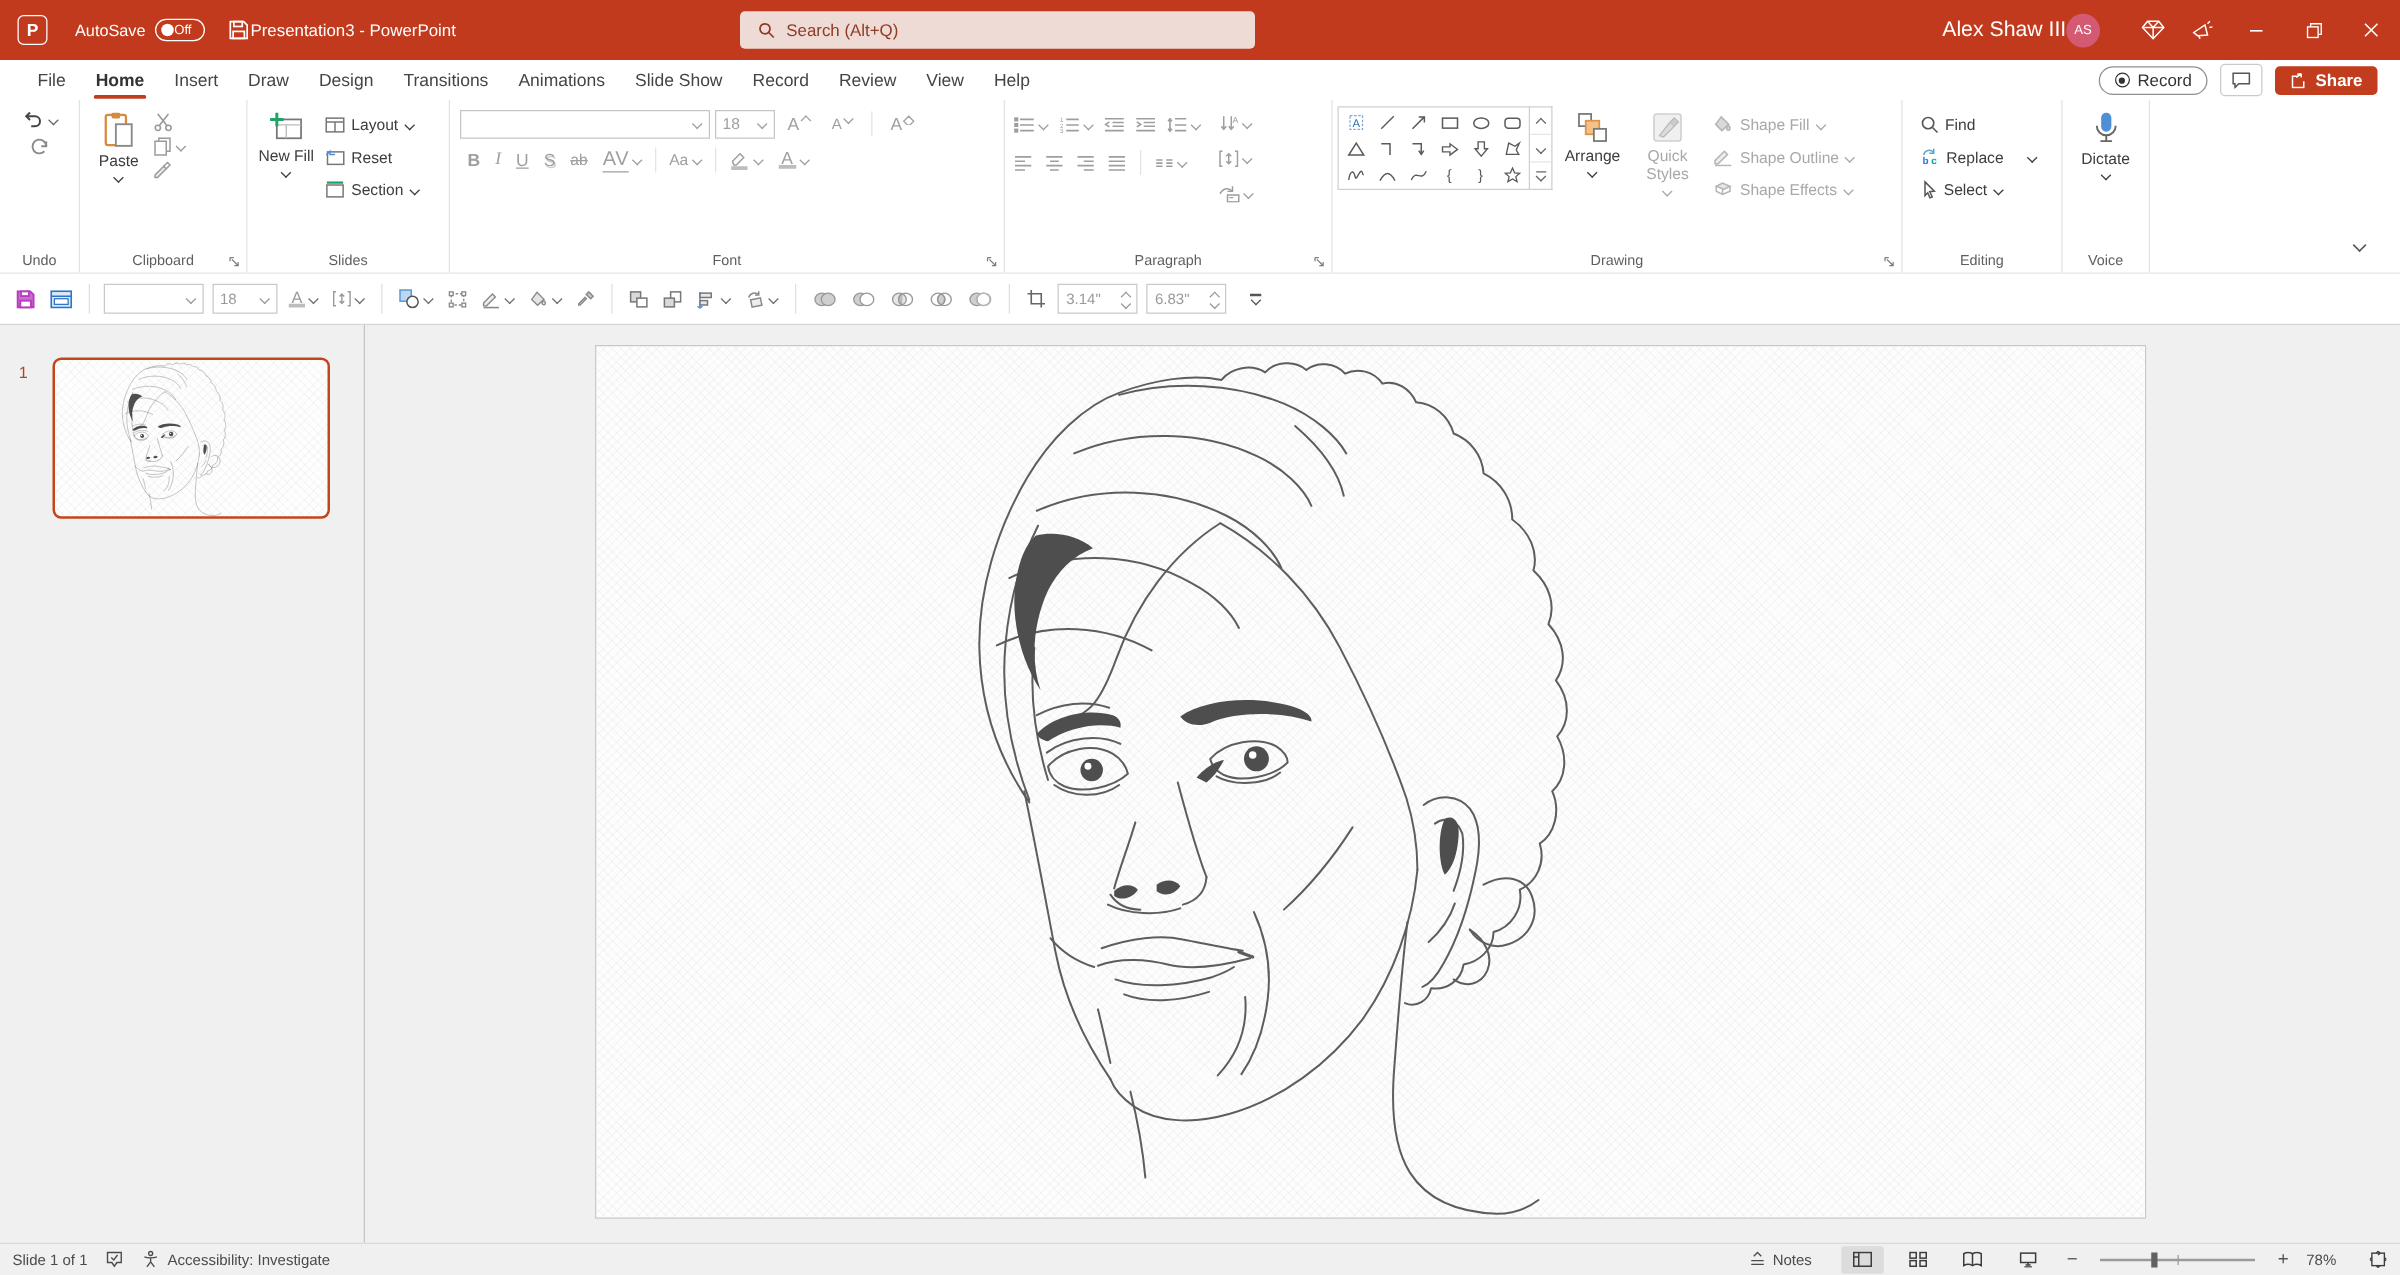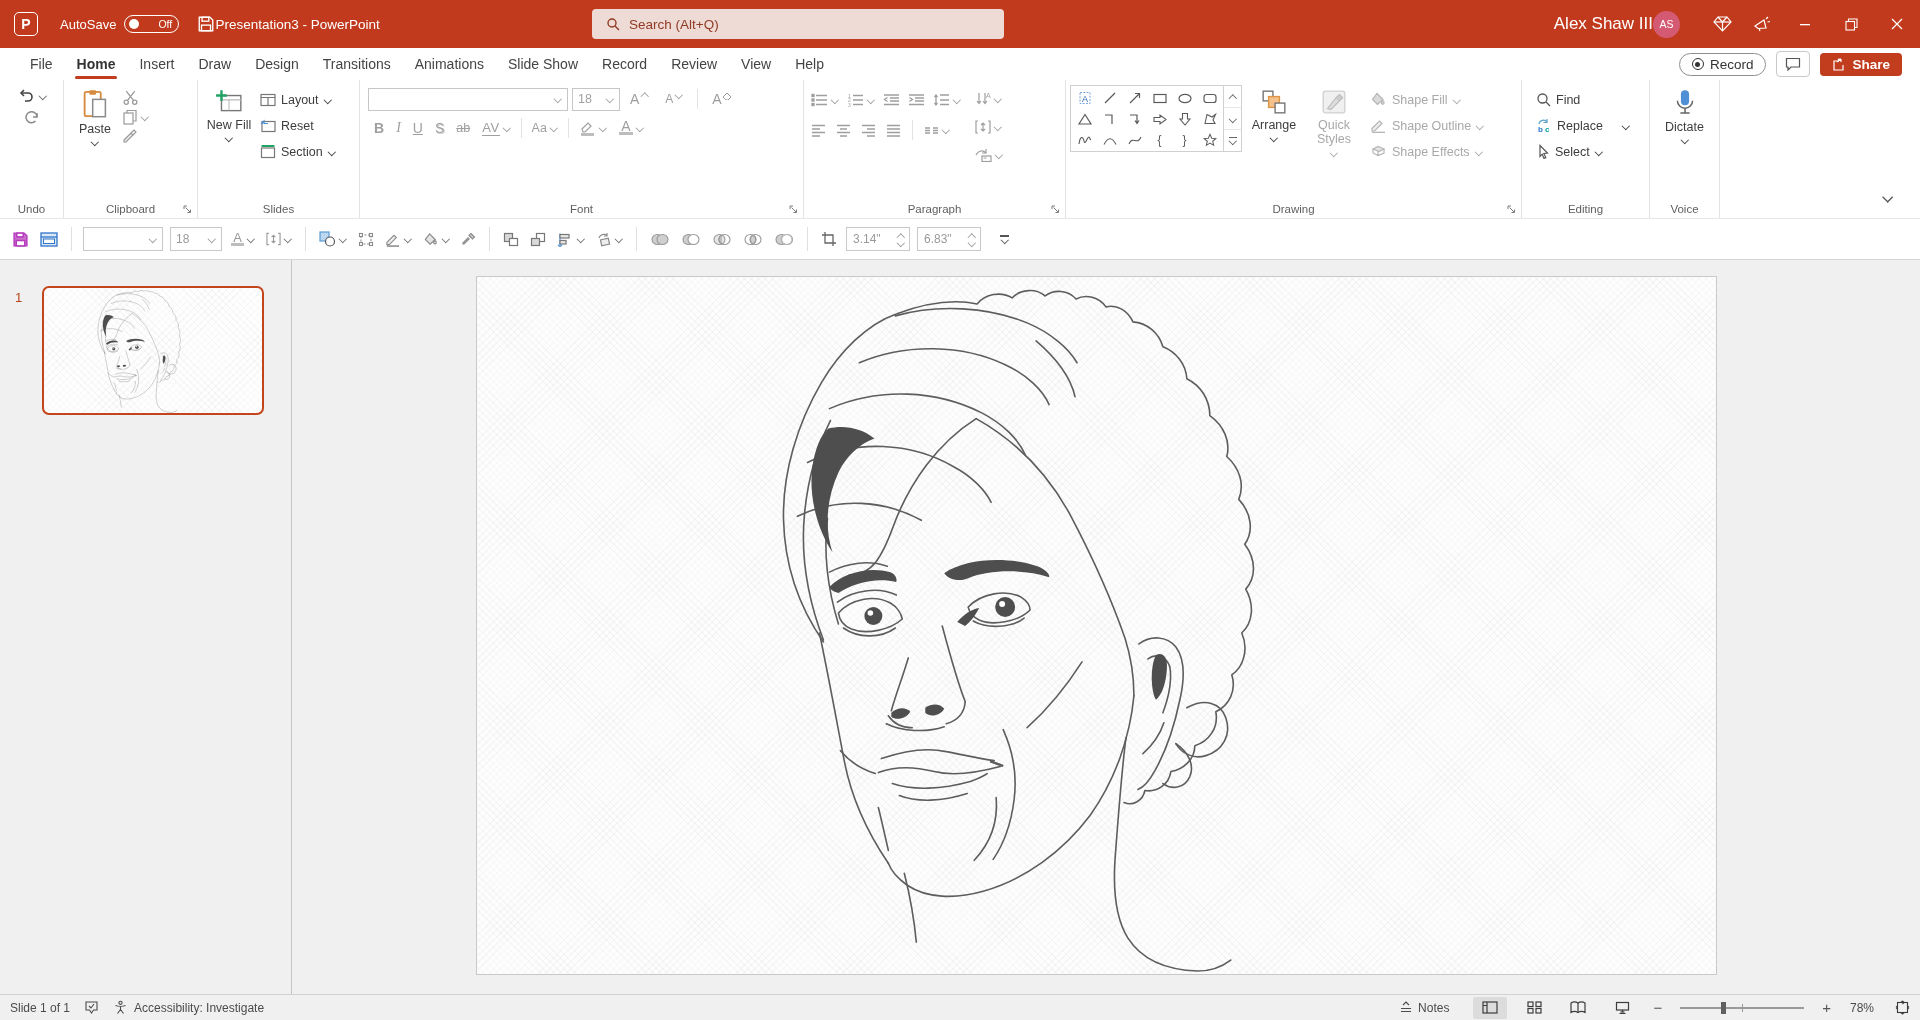--- a/index.html
+++ b/index.html
@@ -9,21 +9,21 @@
   }
   *{box-sizing:border-box;margin:0;padding:0}
   html,body{width:1920px;height:1020px;overflow:hidden;font-family:"Liberation Sans",sans-serif;background:#fff}
   .chev{width:8px;height:6px;display:inline-block;position:relative;flex:none}
   .chev::after{content:"";position:absolute;left:1px;top:0;width:4.5px;height:4.5px;border-right:1.2px solid currentColor;border-bottom:1.2px solid currentColor;transform:rotate(45deg)}
   .chev.up::after{transform:rotate(-135deg);top:2px}
   
   .titlebar{height:48px;background:var(--titlebar-bg);display:flex;align-items:center;color:#fff;position:relative}
   .pp-logo{width:24px;height:24px;border:1.6px solid #fff;border-radius:5px;margin-left:14px;display:flex;align-items:center;justify-content:center;font-weight:bold;font-size:14px}
   .autosave{display:flex;align-items:center;gap:8px;margin-left:22px;font-size:13px}
-  .toggle{width:55px;height:18px;border:1.4px solid #fff;border-radius:10px;display:flex;align-items:center;padding:0 4px;gap:19px}
+  .toggle{width:40px;height:18px;border:1.4px solid #fff;border-radius:10px;display:flex;align-items:center;padding:0 4px;gap:0}
   .knob{width:10px;height:10px;background:#fff;border-radius:50%}
   .toggle span{font-size:10.5px}
   .tsave{margin-left:18px}
   .doc-title{font-size:13.5px}
   .searchbox{position:absolute;left:592px;top:9px;width:412px;height:30px;background:var(--search-box-bg);border-radius:4px;display:flex;align-items:center;gap:9px;padding-left:14px;color:var(--search-text);font-size:13.5px}
   .tb-right{margin-left:auto;display:flex;align-items:center;gap:0}
   .user-name{font-size:17px;}
   .avatar{width:27px;height:27px;border-radius:50%;background:var(--avatar-bg);display:flex;align-items:center;justify-content:center;font-size:10.5px;margin-right:22px}
   .tb-ic{width:40px;height:48px;display:flex;align-items:center;justify-content:center}
   .winbtn{width:46px;height:48px;display:flex;align-items:center;justify-content:center}
@@ -373,21 +373,21 @@
               <path d="M1 7 L5 3 L9 7 L6 10 H4 Z" fill="none" stroke="#9f9f9f" stroke-width="1"></path>
             </svg>
           </span>
       </div>
       <div class="row">
         <span class="ltr" style="font-weight:bold">B</span>
         <span class="ltr" style="font-style:italic;font-family:'Liberation Serif',serif">I</span>
         <span class="ltr" style="text-decoration:underline">U</span>
         <span class="ltr" style="text-shadow:1px 1px 0 #ccc">S</span>
         <span class="ltr" style="text-decoration:line-through;font-size:12.5px">ab</span>
-        <span class="ltr" style="font-size:13px;letter-spacing:.5px">
+        <span class="ltr" style="font-size:16px;letter-spacing:.5px">
             <span style="border-bottom:1px solid #9f9f9f">AV</span>
             <span class="chev" style="margin-left:3px"></span>
           </span>
         <span class="vline"></span>
         <span class="ltr" style="font-size:12.5px">
             <span>Aa</span>
             <span class="chev" style="margin-left:3px"></span>
           </span>
         <span class="vline"></span>
         <span class="ltr">
@@ -956,21 +956,21 @@
           <path d="M7.5 9 V11 M4.5 12.5 H10.5 M7.5 4 L7.5 4"></path>
           <path d="M5.5 11 H9.5"></path>
         </svg>
       </span>
     <span class="zbtn">−</span>
     <span class="zoomslider">
         <span class="tick"></span>
         <span class="thumb"></span>
       </span>
     <span class="zbtn">+</span>
-    <span style="width:34px;text-align:center">78%</span>
+    <span style="width:34px;text-align:left">78%</span>
     <span style="margin-left:6px">
         <svg width="15" height="15" viewBox="0 0 15 15" fill="none" stroke="#3c3c3c" stroke-width="1.1">
           <rect x="2.5" y="2.5" width="10" height="10"></rect>
           <path d="M7.5 1 L9 2.5 L7.5 4 M7.5 1 L6 2.5 M1 7.5 L2.5 6 M1 7.5 L2.5 9 M14 7.5 L12.5 6 M14 7.5 L12.5 9 M7.5 14 L6 12.5 M7.5 14 L9 12.5"></path>
         </svg>
       </span>
   </div>
 </div>
 
 </body></html>

